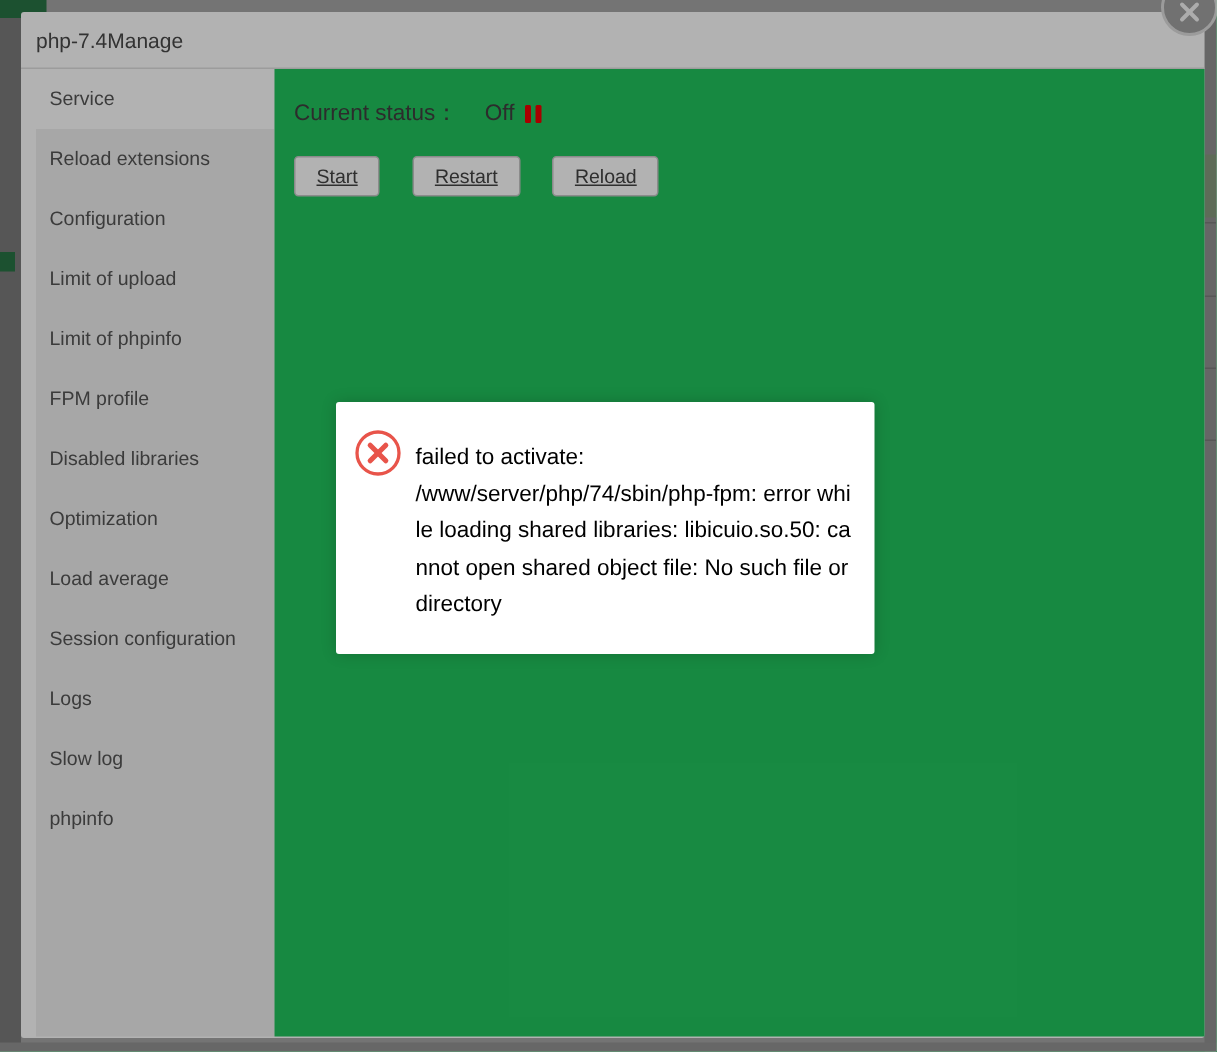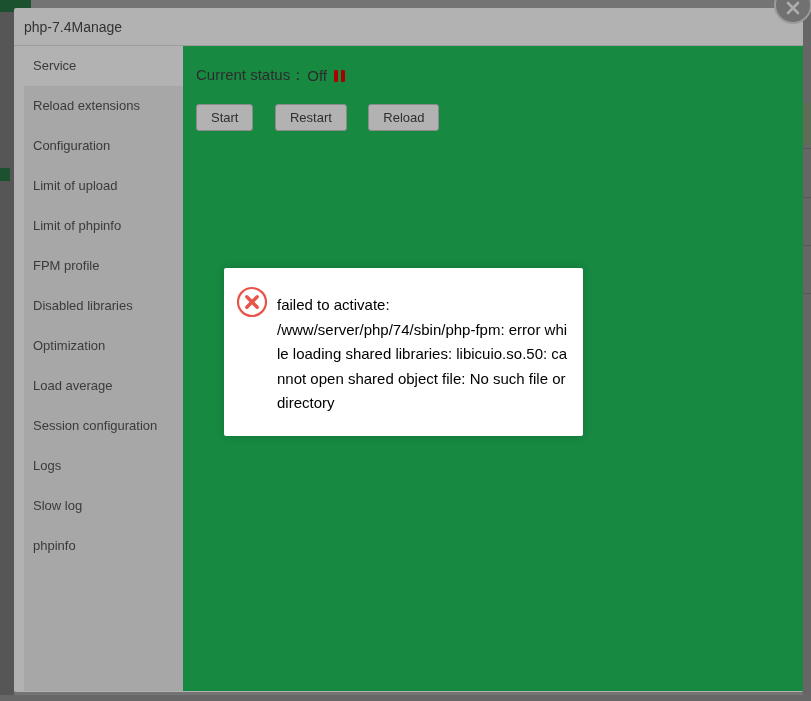--- a/index.html
+++ b/index.html
@@ -34,31 +34,32 @@
   .sidebar { width: 159px; background: #efefef; flex: none; }
   .side-item {
     height: 40px; line-height: 40px; padding-left: 9px;
     font-size: 13px; color: #555555; cursor: pointer;
   }
   .side-item.selected { background: #ffffff; }
 
   .content { flex: 1; padding: 20px 20px 0 13px; background: #22c55e; }
 
   .status-row { font-size: 15px; color: #404040; display: flex; align-items: center; }
-  .status-value { margin-left: 2px; }
+  .status-value { margin-left: 18px; }
   .pause-icon { display: inline-flex; margin-left: 7px; }
   .pause-icon i { display: block; width: 4px; height: 12px; background: #f20000; border-radius: 1px; }
   .pause-icon i + i { margin-left: 3px; }
 
   .btn-row { margin-top: 19px; }
   .btn {
     display: inline-block; height: 27px; line-height: 25px; padding: 0 14px;
     border: 1px solid #c8c8c8; border-radius: 3px; background: #ffffff;
     font-size: 13px; color: #444444; margin-right: 17px; cursor: pointer;
     font-family: "Liberation Sans", "DejaVu Sans", sans-serif;
+    text-decoration: underline;
   }
 
   
   .close-btn {
     position: absolute; left: 774px; top: -14px; width: 38px; height: 38px;
     border-radius: 50%; background: #a2a2a2; border: 2px solid #dedede;
     z-index: 6; display: flex; align-items: center; justify-content: center; cursor: pointer;
   }
   .close-btn svg { margin-top: 10px; }
 

